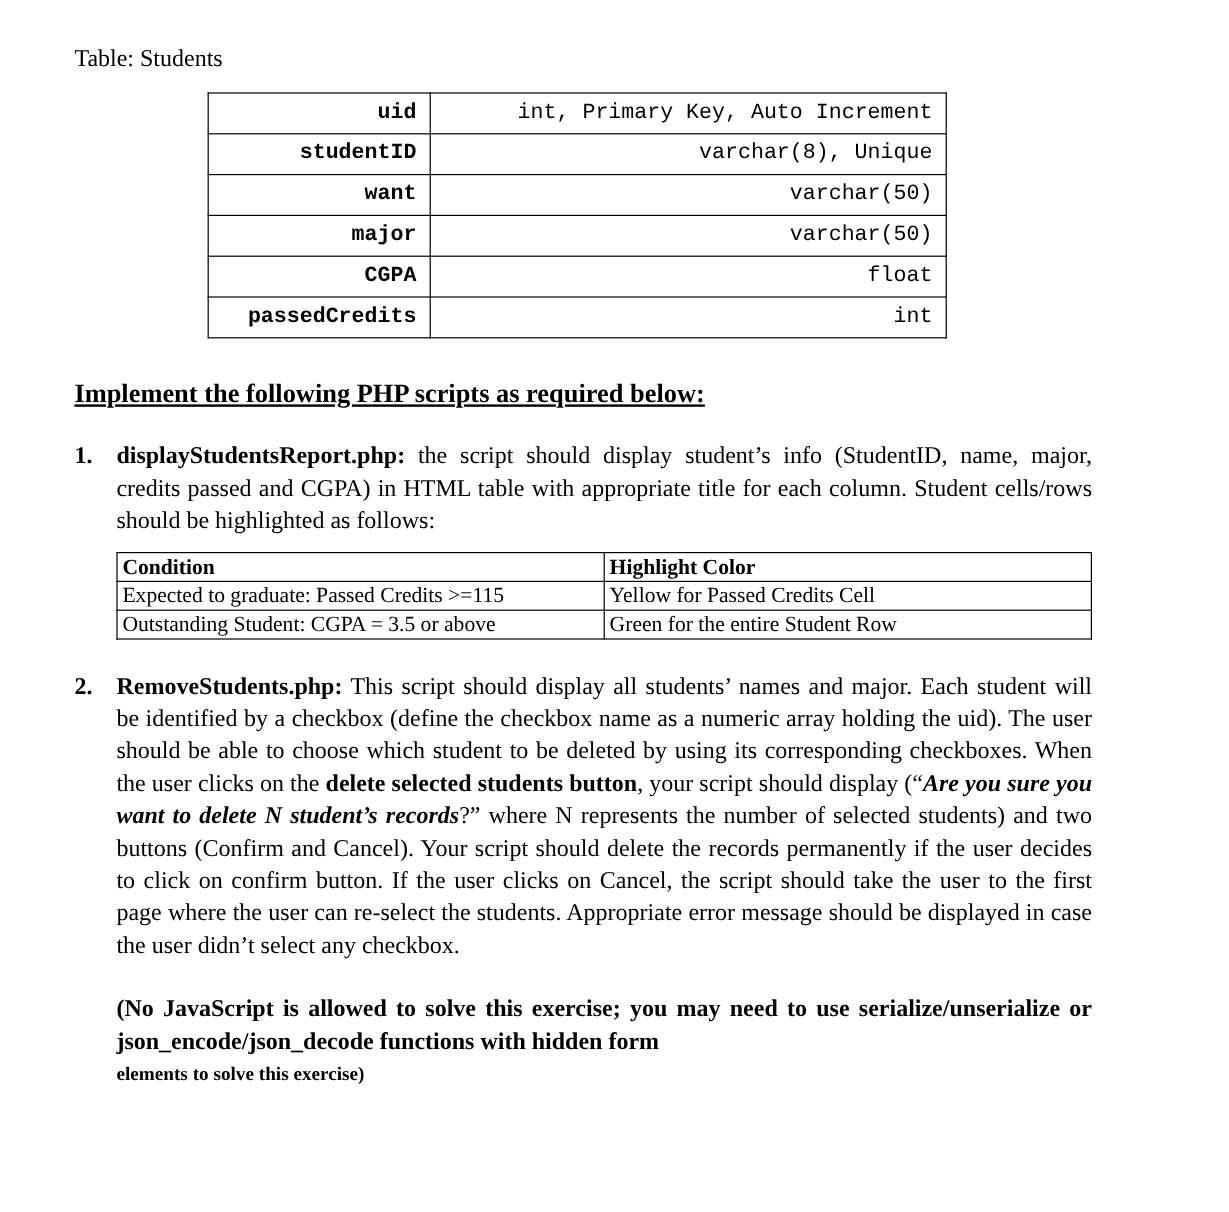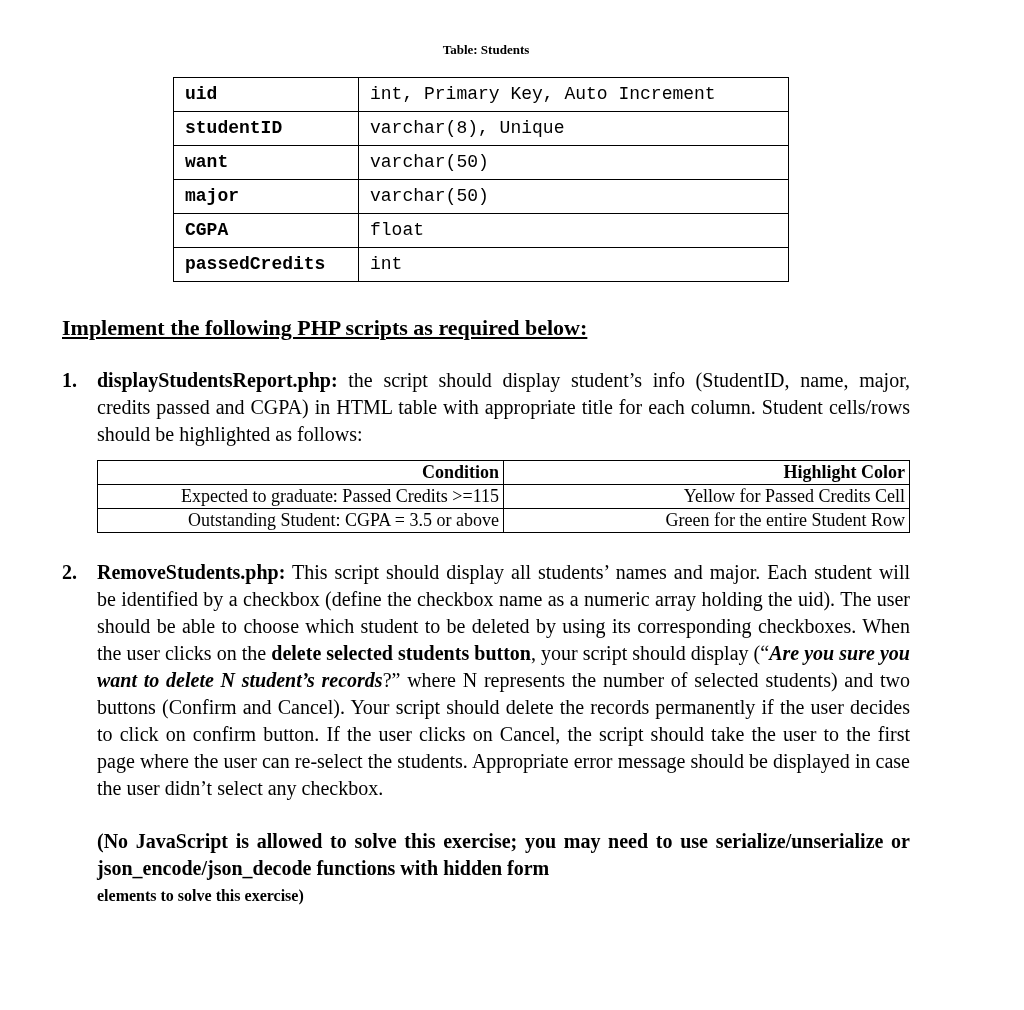--- a/index.html
+++ b/index.html
@@ -13,31 +13,31 @@
     font-family: "Liberation Serif", serif;
   }
   .page { padding: 20px 114px 0 62px; }
 
   p { margin: 0; }
 
   .intro { font-size: 20px; line-height: 27px; }
 
   .table-title {
     margin: 16px 0 0 0;
-    text-align: center;
-    font-size: 13px;
-    font-weight: bold;
+    font-size: 20px;
+    font-weight: normal;
     line-height: 27px;
   }
 
   .schema-table {
     border-collapse: collapse;
     margin: 14px 0 0 111px;
     font-family: "Liberation Mono", monospace;
     font-size: 18px;
+    text-align: right;
   }
   .schema-table td {
     border: 1px solid #000;
     padding: 5px 11px;
     line-height: 23px;
     vertical-align: top;
   }
   .schema-table td.field { font-weight: bold; width: 185px; }
   .schema-table td.type  { width: 430px; }
 
@@ -67,21 +67,21 @@
   .bold-italic { font-weight: bold; font-style: italic; }
 
   .hl-table {
     border-collapse: collapse;
     margin: 12px 0 0 35px;
     width: 813px;
     font-size: 18px;
   }
   .hl-table th, .hl-table td {
     border: 1px solid #000;
-    text-align: right;
+    text-align: left;
     padding: 1px 4px;
     line-height: 21px;
   }
   .hl-table th { font-weight: bold; }
   .hl-table td { font-weight: normal; }
   .hl-table th:first-child, .hl-table td:first-child { width: 50%; }
 
   .note {
     margin: 26px 0 0 0;
     padding-left: 35px;

